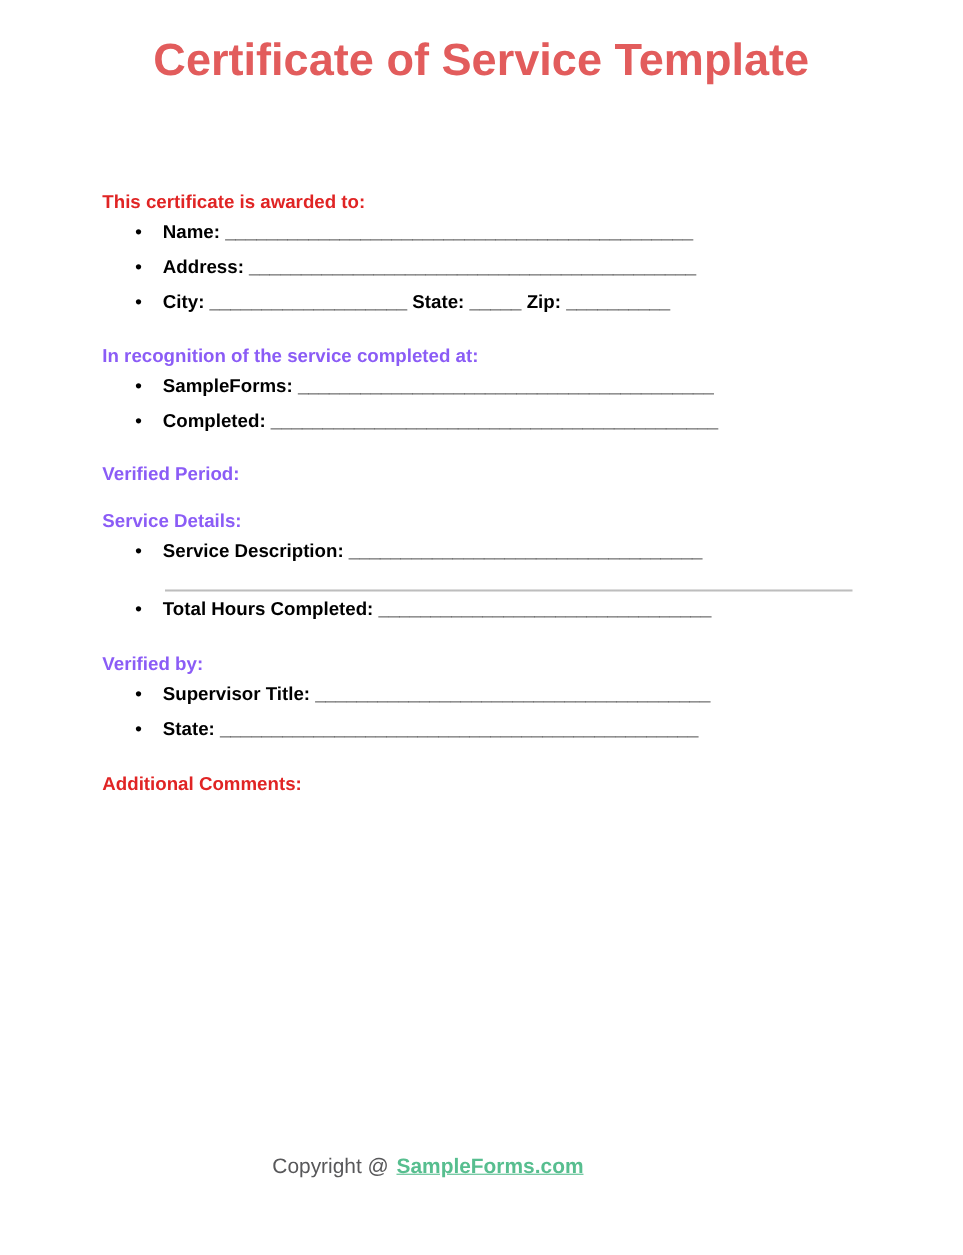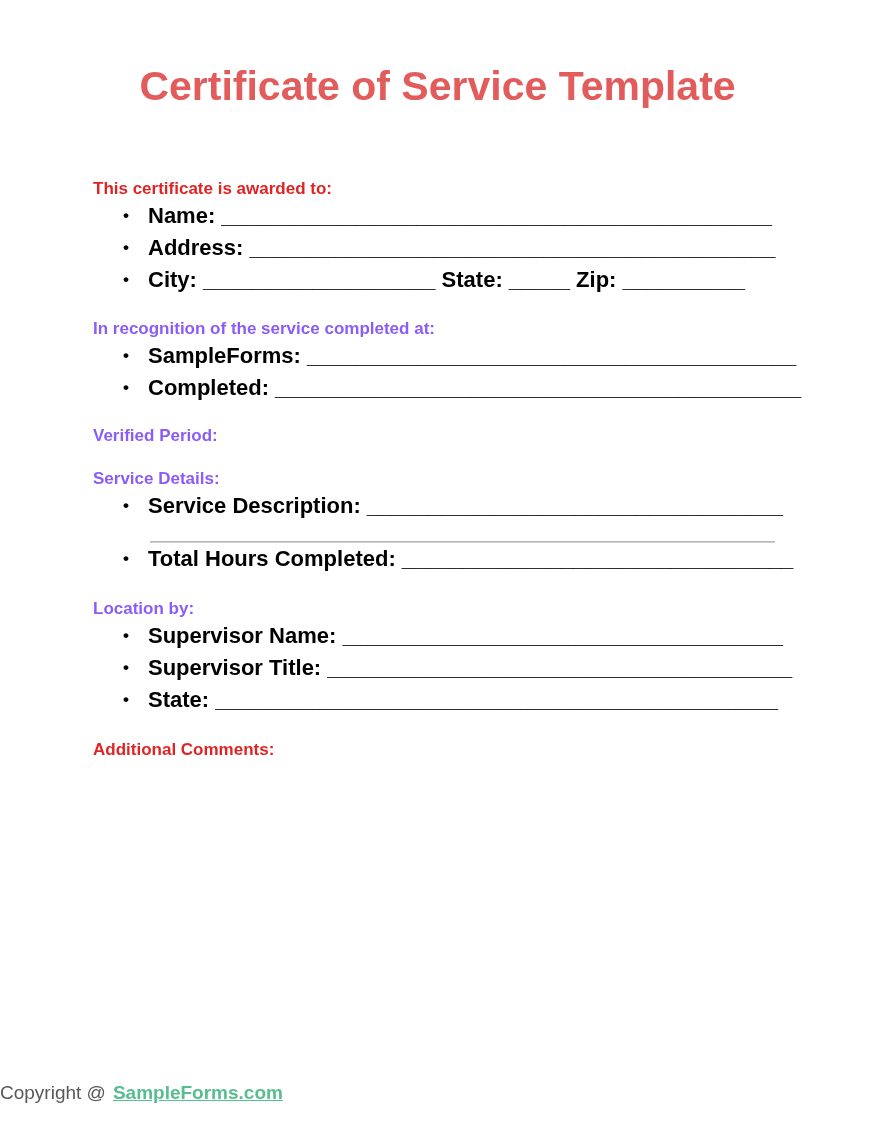--- a/index.html
+++ b/index.html
@@ -11,21 +11,21 @@
     position: relative;
     width: 875px;
     height: 1141px;
     background: #ffffff;
     font-family: "Liberation Sans", sans-serif;
     color: #000000;
     overflow: hidden;
   }
   .doc-title {
     margin: 0;
-    padding-top: 66px;
+    padding-top: 34px;
     text-align: center;
     font-size: 41px;
     line-height: 41px;
     font-weight: bold;
     color: #e25c5c;
   }
   .content {
     padding-left: 93px;
     padding-right: 93px;
   }
@@ -40,21 +40,21 @@
     color: #e02424;
   }
   ul.field-list {
     margin: 0;
     padding: 0;
     list-style: none;
   }
   ul.field-list li {
     position: relative;
     padding-left: 55px;
-    font-size: 22px;
+    font-size: 17px;
     line-height: 32px;
     font-weight: bold;
     white-space: nowrap;
   }
   ul.field-list li::before {
     content: "\2022";
     position: absolute;
     left: 30px;
     top: 0;
     font-size: 17px;
@@ -63,38 +63,38 @@
   }
   .divider {
     height: 2px;
     border: none;
     margin: 19px 0 0 57px;
     width: 625px;
     background: linear-gradient(#a8a8a8, #dcdcdc);
   }
   .footer {
     position: absolute;
-    top: 1082px;
+    top: 1050px;
     left: 0;
     right: 97px;
-    text-align: left;
+    text-align: center;
     font-size: 19px;
     line-height: 22px;
   }
   .copyright-text {
     color: #58585a;
     margin-right: 7px;
   }
   .brand-link {
     color: #57be8f;
     font-weight: bold;
     text-decoration: underline;
     cursor: pointer;
   }
-  .mt71 { margin-top: 71px; }
+  .mt71 { margin-top: 98px; }
   .mt24 { margin-top: 24px; }
   .mt23 { margin-top: 23px; }
   .mt22 { margin-top: 22px; }
   .mt21 { margin-top: 21px; }
   .mt10 { margin-top: 10px; }
 </style>
 </head>
 <body>
 
 <div class="page">
@@ -120,23 +120,22 @@
 
     <div class="section-heading mt21">Service Details:</div>
     <ul class="field-list mt24">
       <li>Service Description: __________________________________</li>
     </ul>
     <hr class="divider">
     <ul class="field-list mt10">
       <li>Total Hours Completed: ________________________________</li>
     </ul>
 
-    <div class="section-heading mt23">Location by:</div>
+    <div class="section-heading mt23">Verified by:</div>
     <ul class="field-list mt22">
-      <li>Supervisor Name: ____________________________________</li>
       <li>Supervisor Title: ______________________________________</li>
       <li>State: ______________________________________________</li>
     </ul>
 
     <div class="section-heading red mt23">Additional Comments:</div>
 
   </div>
 
   <div class="footer">
     <span class="copyright-text">Copyright @</span><span class="brand-link">SampleForms.com</span>

